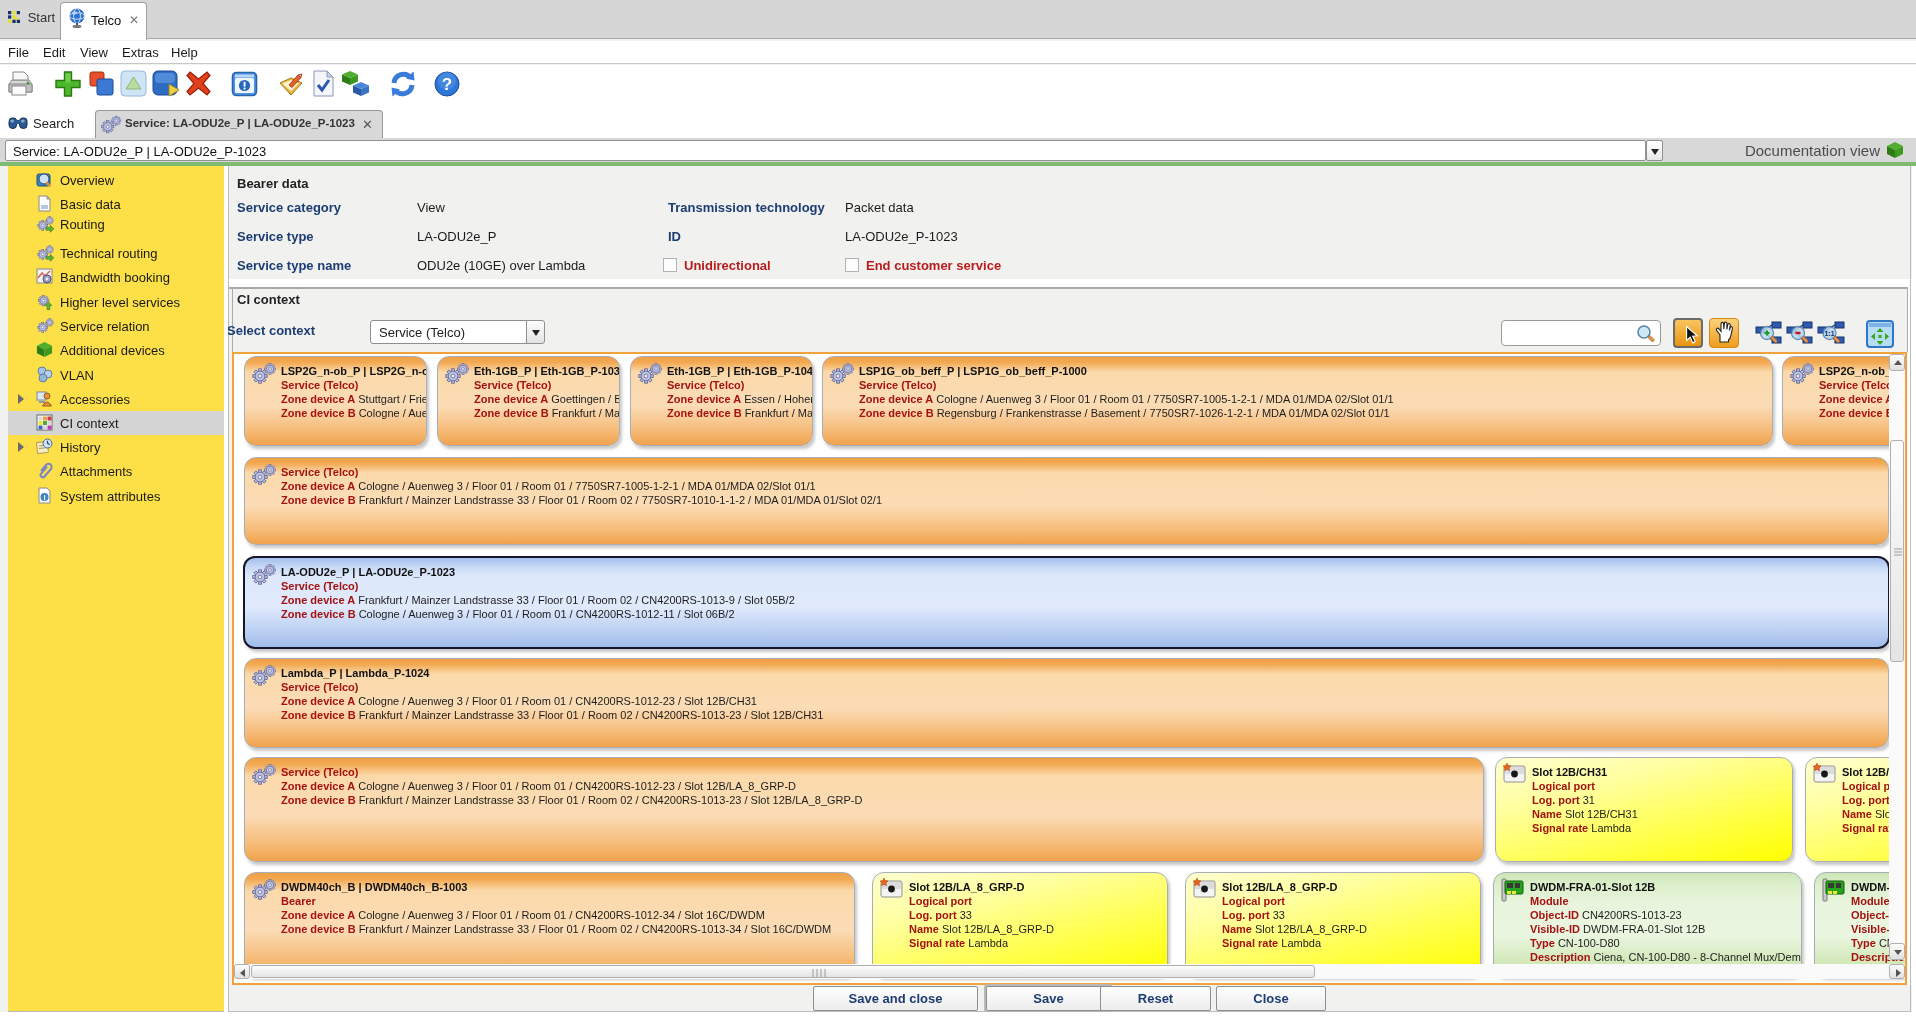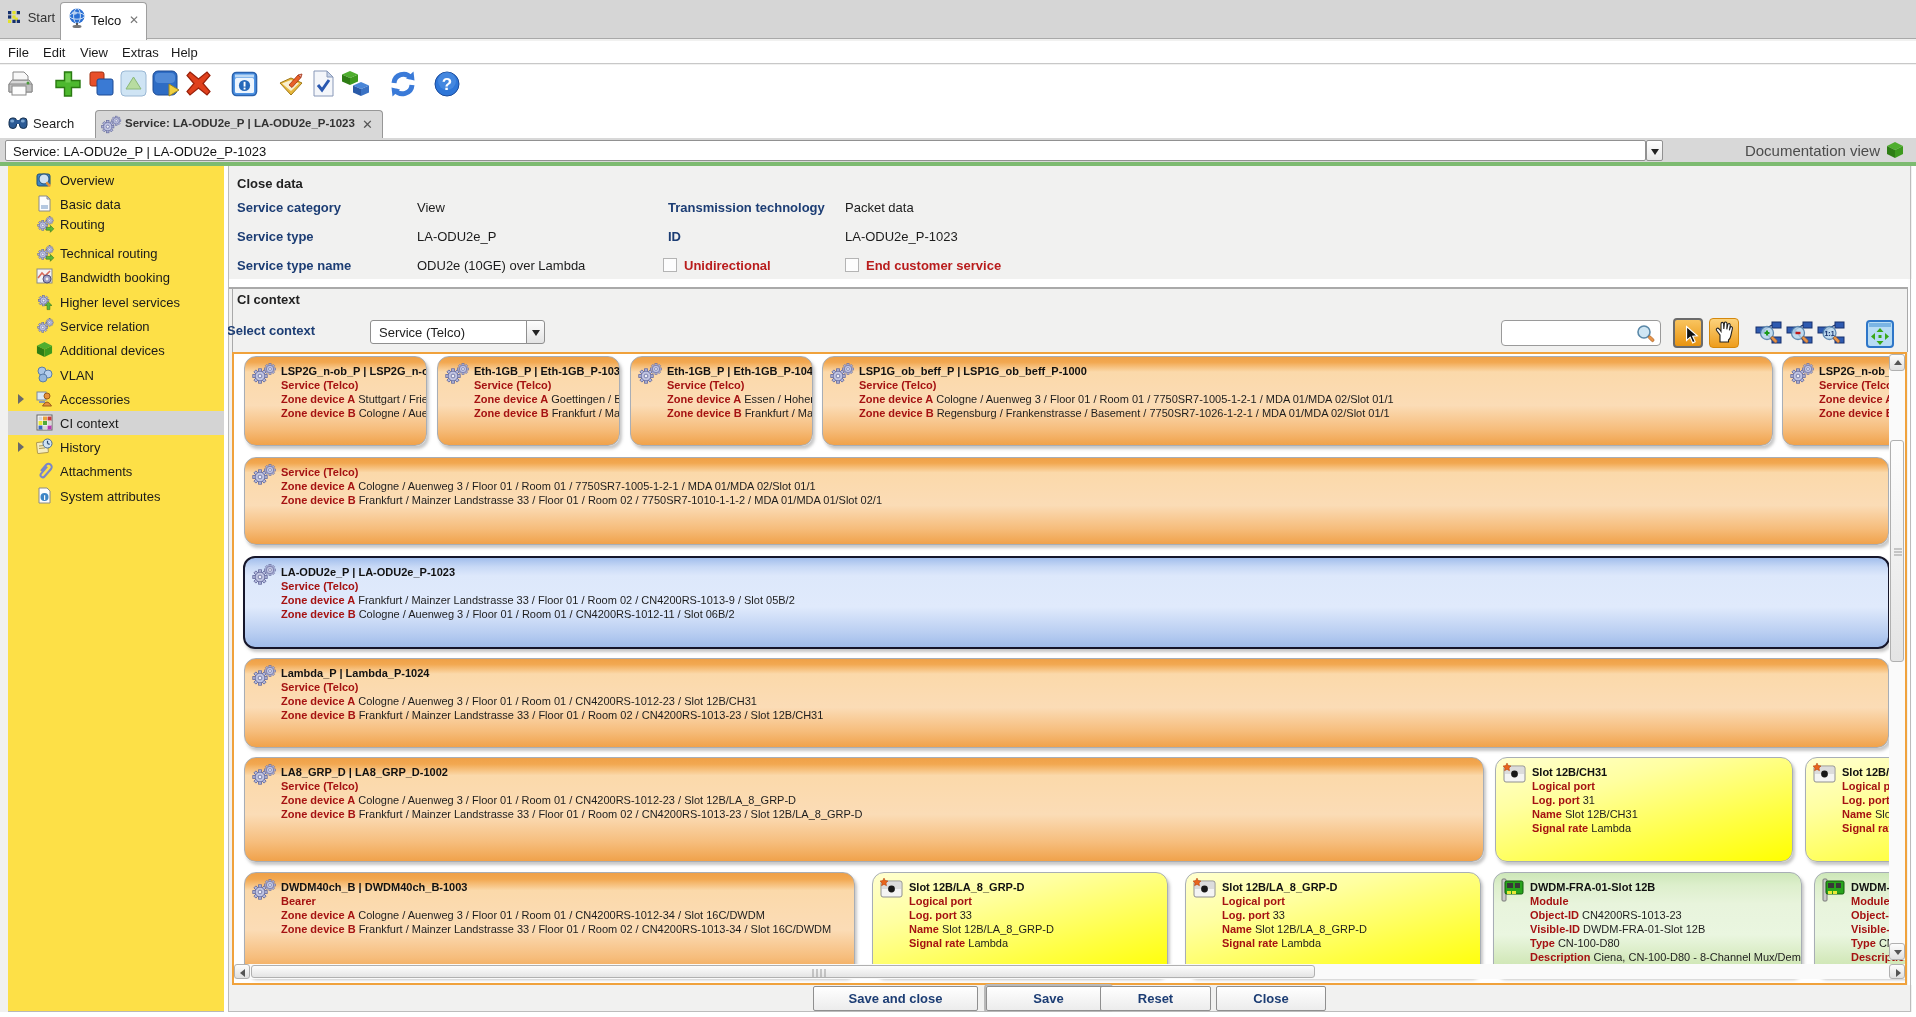--- a/index.html
+++ b/index.html
@@ -361,21 +361,21 @@
     <svg width="17" height="17" viewBox="0 0 17 17">
         <path d="M3 1 h8 l3 3 v12 h-11 z" fill="#fdfdfd" stroke="#8a8a8a"></path>
         <circle cx="8.5" cy="10" r="4" fill="#3d85c6"></circle>
         <text x="8.5" y="13" font-size="8" fill="#fff" text-anchor="middle" font-weight="bold">i</text>
       </svg>
     <span class="txt">System attributes</span>
     </div>
 </div>
 
 <div id="main" class="abs">
-  <span class="hl" style="left:10px;top:10px;color:#222">Close data</span>
+  <span class="hl" style="left:10px;top:10px;color:#222">Bearer data</span>
   <span class="hl" style="left:10px;top:34px">Service category</span>
     <span class="hv" style="left:190px;top:34px">View</span>
   <span class="hl" style="left:441px;top:34px">Transmission technology</span>
     <span class="hv" style="left:618px;top:34px">Packet data</span>
   <span class="hl" style="left:10px;top:63px">Service type</span>
     <span class="hv" style="left:190px;top:63px">LA-ODU2e_P</span>
   <span class="hl" style="left:441px;top:63px">ID</span>
     <span class="hv" style="left:618px;top:63px">LA-ODU2e_P-1023</span>
   <span class="hl" style="left:10px;top:92px">Service type name</span>
     <span class="hv" style="left:190px;top:92px">ODU2e (10GE) over Lambda</span>
@@ -548,21 +548,20 @@
       <div><b>Zone device A</b> <span class="v">Cologne / Auenweg 3 / Floor 01 / Room 01 / CN4200RS-1012-23 / Slot 12B/CH31</span></div>
       <div><b>Zone device B</b> <span class="v">Frankfurt / Mainzer Landstrasse 33 / Floor 01 / Room 02 / CN4200RS-1013-23 / Slot 12B/CH31</span></div>
         </div>
     </div>
 
     <div class="card orange" style="left:10px;top:403px;width:1240px;height:105px">
       <svg class="cicon" width="28" height="26" viewBox="0 0 28 26">
           <use href="#gears2"></use>
         </svg>
       <div class="body">
-          <div class="t">LA8_GRP_D | LA8_GRP_D-1002</div>
           <div><b>Service (Telco)</b></div>
       <div><b>Zone device A</b> <span class="v">Cologne / Auenweg 3 / Floor 01 / Room 01 / CN4200RS-1012-23 / Slot 12B/LA_8_GRP-D</span></div>
       <div><b>Zone device B</b> <span class="v">Frankfurt / Mainzer Landstrasse 33 / Floor 01 / Room 02 / CN4200RS-1013-23 / Slot 12B/LA_8_GRP-D</span></div>
         </div>
     </div>
     <div class="card yellow" style="left:1261px;top:403px;width:298px;height:105px">
       <svg class="cicon" width="26" height="24" viewBox="0 0 26 24">
           <rect x="2" y="4" width="21" height="16" rx="2" fill="#f4f4f4" stroke="#909090"></rect>
           <rect x="3" y="5" width="19" height="7" fill="#dcdcdc"></rect>
           <circle cx="12.5" cy="12" r="3.4" fill="#181818"></circle>

